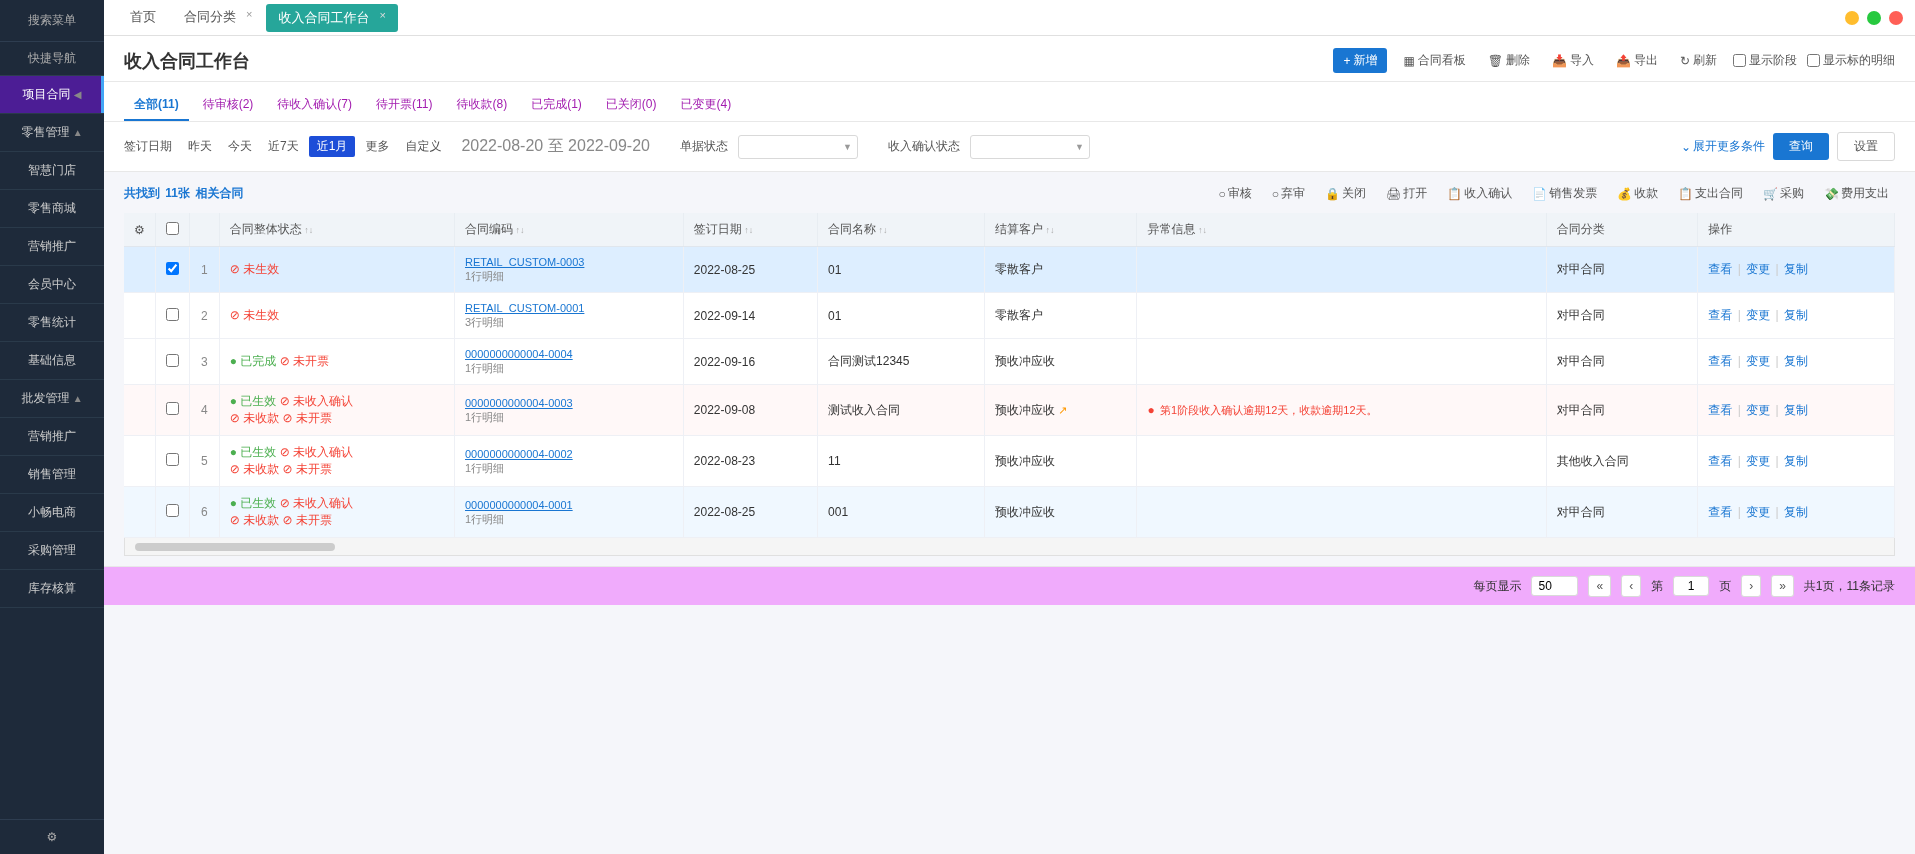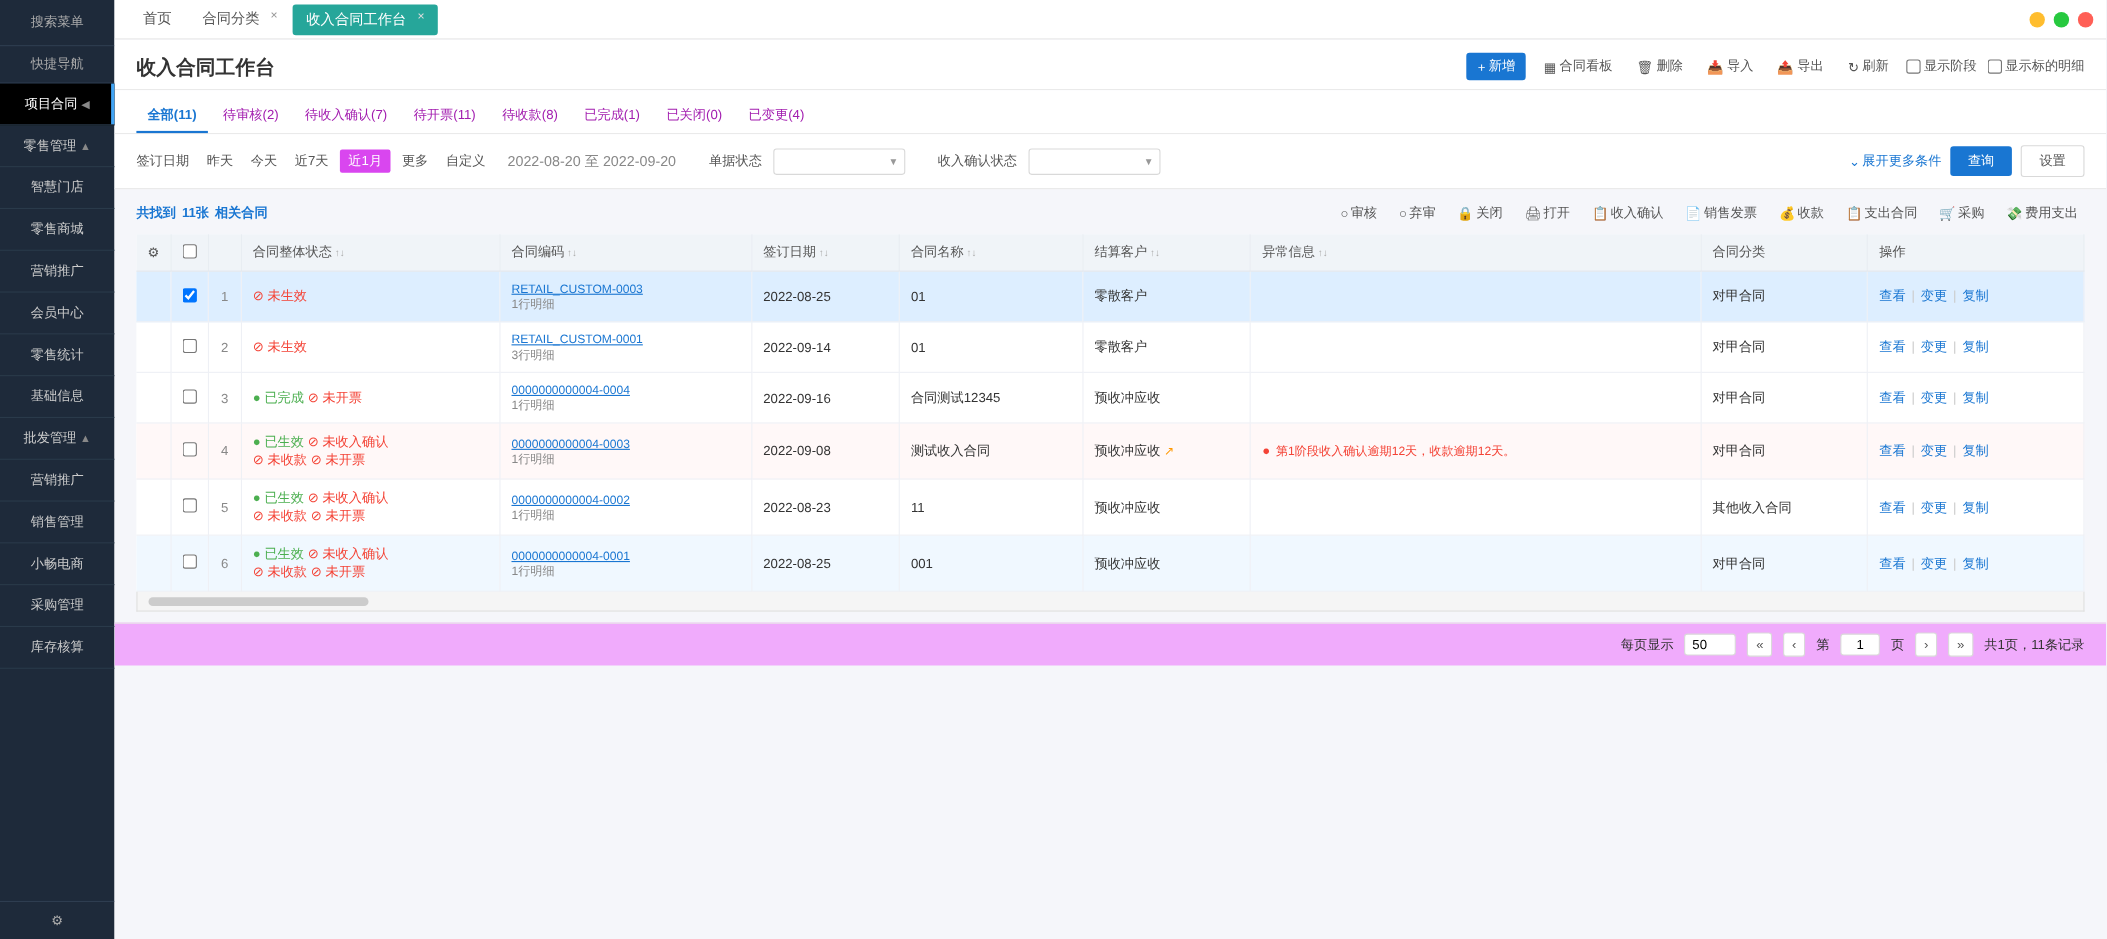--- a/index.html
+++ b/index.html
@@ -3,21 +3,21 @@
   <meta charset="utf-8">
   <style>
     * { box-sizing: border-box; margin: 0; padding: 0; }
     body { font-family: 'Microsoft YaHei', Arial, sans-serif; font-size: 12px; background: #f0f2f5; color: #333; display: flex; height: 854px; overflow: hidden; }
 
     
     .sidebar { width: 104px; background: #1e2a3a; color: #ccc; display: flex; flex-direction: column; height: 100%; flex-shrink: 0; }
     .sidebar-search { padding: 12px 8px; font-size: 12px; color: #aaa; text-align: center; border-bottom: 1px solid #2e3d50; cursor: pointer; }
     .sidebar-nav { padding: 8px; text-align: center; font-size: 12px; color: #aaa; border-bottom: 1px solid #2e3d50; cursor: pointer; }
     .sidebar-item { padding: 10px 4px; text-align: center; font-size: 12px; color: #ccc; cursor: pointer; border-bottom: 1px solid #2a3a4a; position: relative; }
-    .sidebar-item.active { background: #000000; color: #fff; }
+    .sidebar-item.active { background: #4c1d95; color: #fff; }
     .sidebar-item.active::after { content: ''; position: absolute; right: 0; top: 0; bottom: 0; width: 3px; background: #42a5f5; }
     .sidebar-item-arrow { font-size: 10px; color: #888; }
     .sidebar-bottom { margin-top: auto; padding: 10px; text-align: center; border-top: 1px solid #2e3d50; cursor: pointer; color: #aaa; }
 
     
     .main { flex: 1; display: flex; flex-direction: column; overflow: hidden; }
 
     
     .tab-bar { background: #fff; border-bottom: 1px solid #e0e0e0; display: flex; align-items: center; padding: 0 12px; height: 36px; }
     .tab-item { padding: 8px 14px; font-size: 13px; color: #555; cursor: pointer; border-bottom: 2px solid transparent; display: flex; align-items: flex-start; gap: 6px; }
@@ -45,22 +45,22 @@
     .filter-tab-list { display: flex; gap: 4px; }
     .ftab { padding: 6px 10px; font-size: 12px; color: #a21caf; cursor: pointer; border-bottom: 2px solid transparent; }
     .ftab.active { color: #1976d2; border-bottom: 2px solid #1976d2; font-weight: bold; }
 
     
     .filter-bar { background: #fff; padding: 10px 20px; border-bottom: 1px solid #e8e8e8; }
     .filter-row { display: flex; align-items: center; gap: 10px; flex-wrap: wrap; }
     .filter-label { font-size: 12px; color: #555; white-space: nowrap; }
     .filter-date-btns { display: flex; gap: 4px; align-items: center; }
     .date-btn { font-size: 12px; color: #555; cursor: pointer; padding: 2px 6px; border-radius: 2px; }
-    .date-btn.active { background: #d946ef; color: #fff; border-radius: 2px; padding: 2px 8px; }
-    .date-range { font-size: 13px; color: #888; margin-left: 4px; }
+    .date-btn.active { background: #1d4ed8; color: #fff; border-radius: 2px; padding: 2px 8px; }
+    .date-range { font-size: 16px; color: #888; margin-left: 4px; }
     .filter-select { border: 1px solid #d9d9d9; border-radius: 3px; padding: 4px 24px 4px 8px; font-size: 12px; background: #fff; appearance: none; cursor: pointer; min-width: 120px; position: relative; }
     .filter-select-wrap { position: relative; display: inline-block; }
     .filter-select-wrap::after { content: '▼'; position: absolute; right: 6px; top: 50%; transform: translateY(-50%); font-size: 9px; color: #999; pointer-events: none; }
     .expand-btn { color: #1976d2; font-size: 12px; cursor: pointer; display: flex; align-items: center; gap: 2px; margin-left: auto; }
     .query-btn { background: #1976d2; color: #fff; border: none; padding: 5px 16px; border-radius: 3px; cursor: pointer; font-size: 12px; }
     .setting-btn { background: #fff; color: #555; border: 1px solid #d9d9d9; padding: 5px 16px; border-radius: 3px; cursor: pointer; font-size: 12px; }
 
     
     .table-area { padding: 0 20px 10px; margin-top: 10px; }
     .table-actions { display: flex; align-items: center; justify-content: space-between; margin-bottom: 8px; }

